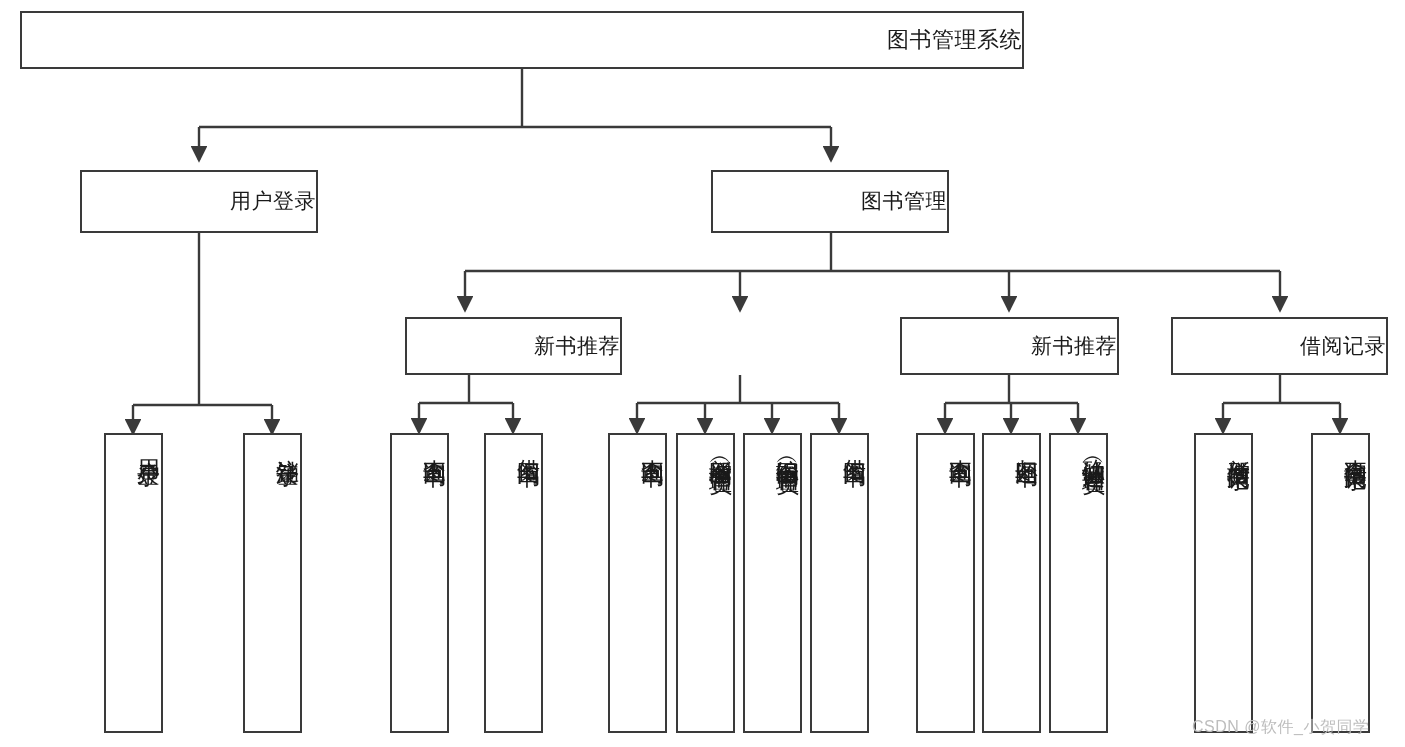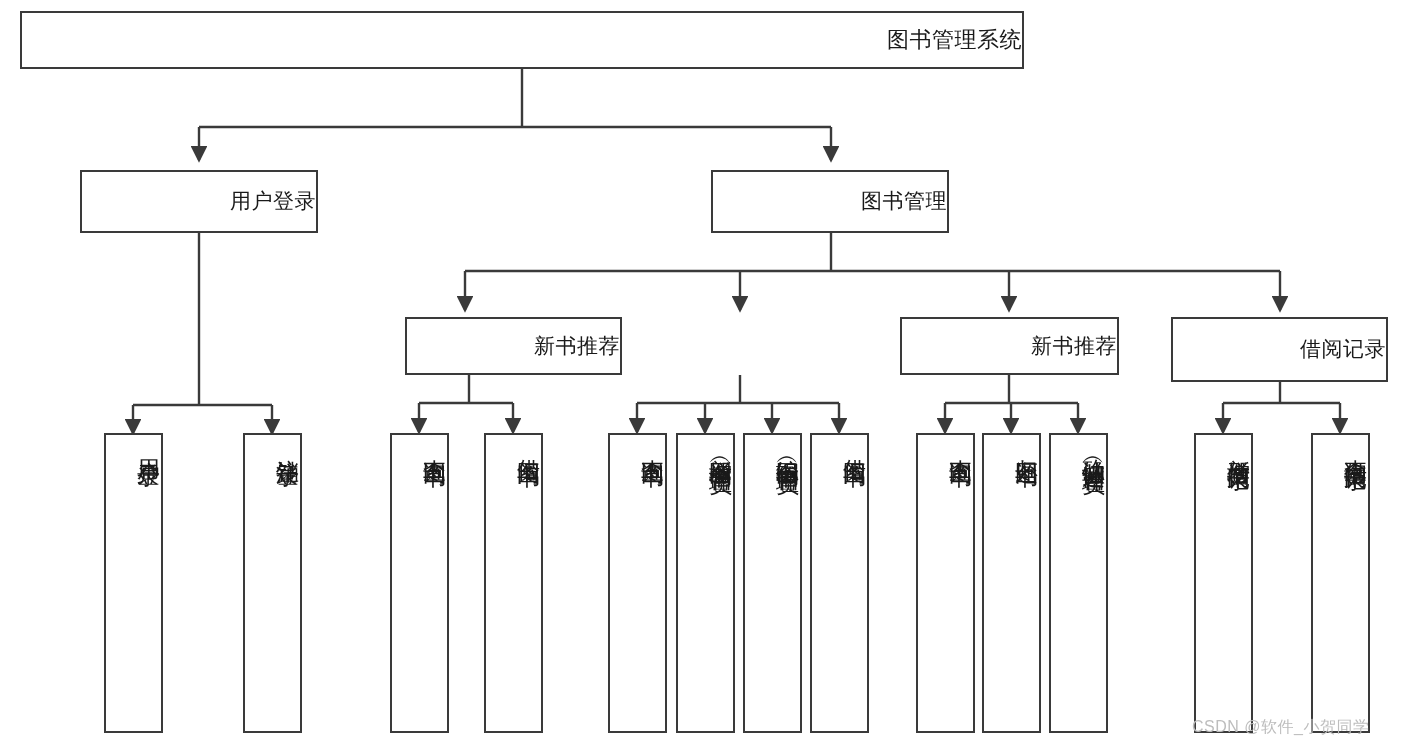--- a/index.html
+++ b/index.html
@@ -131,21 +131,21 @@
   <div class="node horiz" style="left:711px; top:170px; width:238px; height:63px;">
     <span class="label">图书管理</span>
   </div>
 
   <div class="node horiz" style="left:361px; top:317px; width:217px; height:58px;margin-left:44px;">
     <span class="label">新书推荐</span>
   </div>
   <div class="node horiz" style="left:900px; top:317px; width:219px; height:58px;">
     <span class="label">新书推荐</span>
   </div>
-  <div class="node horiz" style="left:1171px; top:317px; width:217px; height:65px;padding-left:8px;">
+  <div class="node horiz" style="left:1171px; top:317px; width:217px; height:58px;padding-left:8px;">
     <span class="label">借阅记录</span>
   </div>
 
   <div class="node vert" style="left:104px; top:433px; width:59px; height:300px;">
     <span class="label">用户登录</span>
   </div>
   <div class="node vert" style="left:243px; top:433px; width:59px; height:300px;">
     <span class="label">注销登录</span>
   </div>
 

